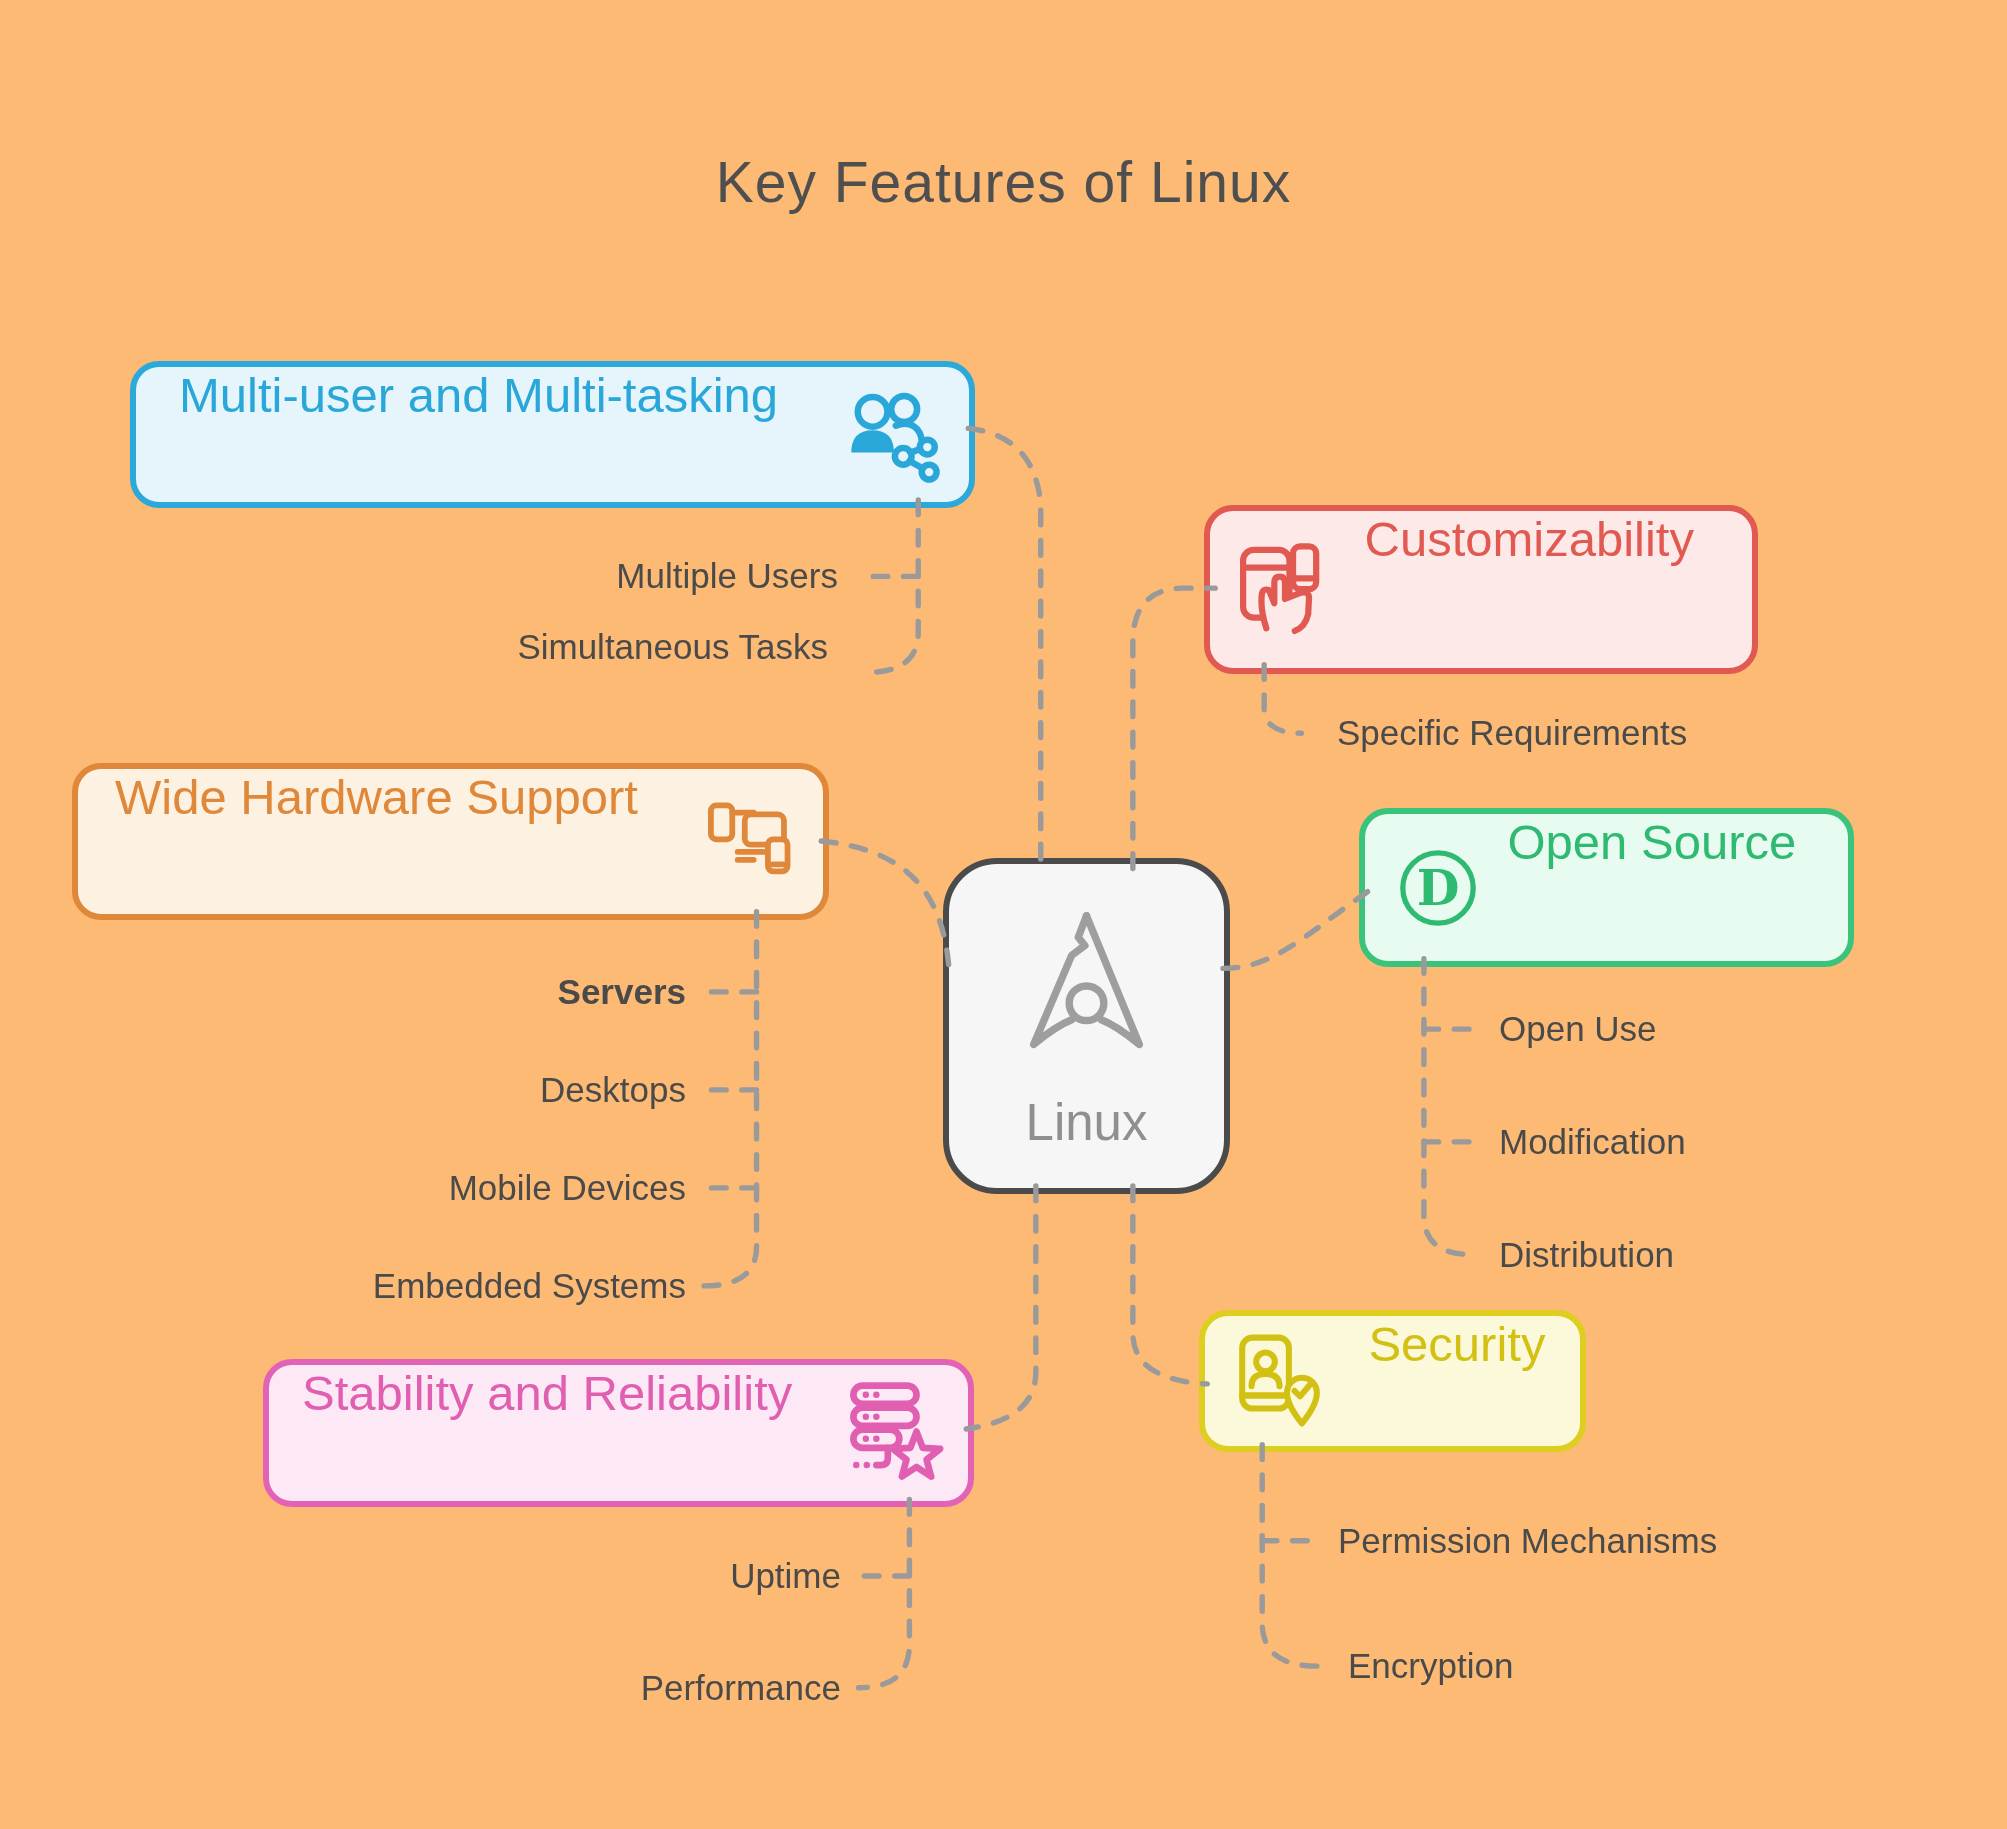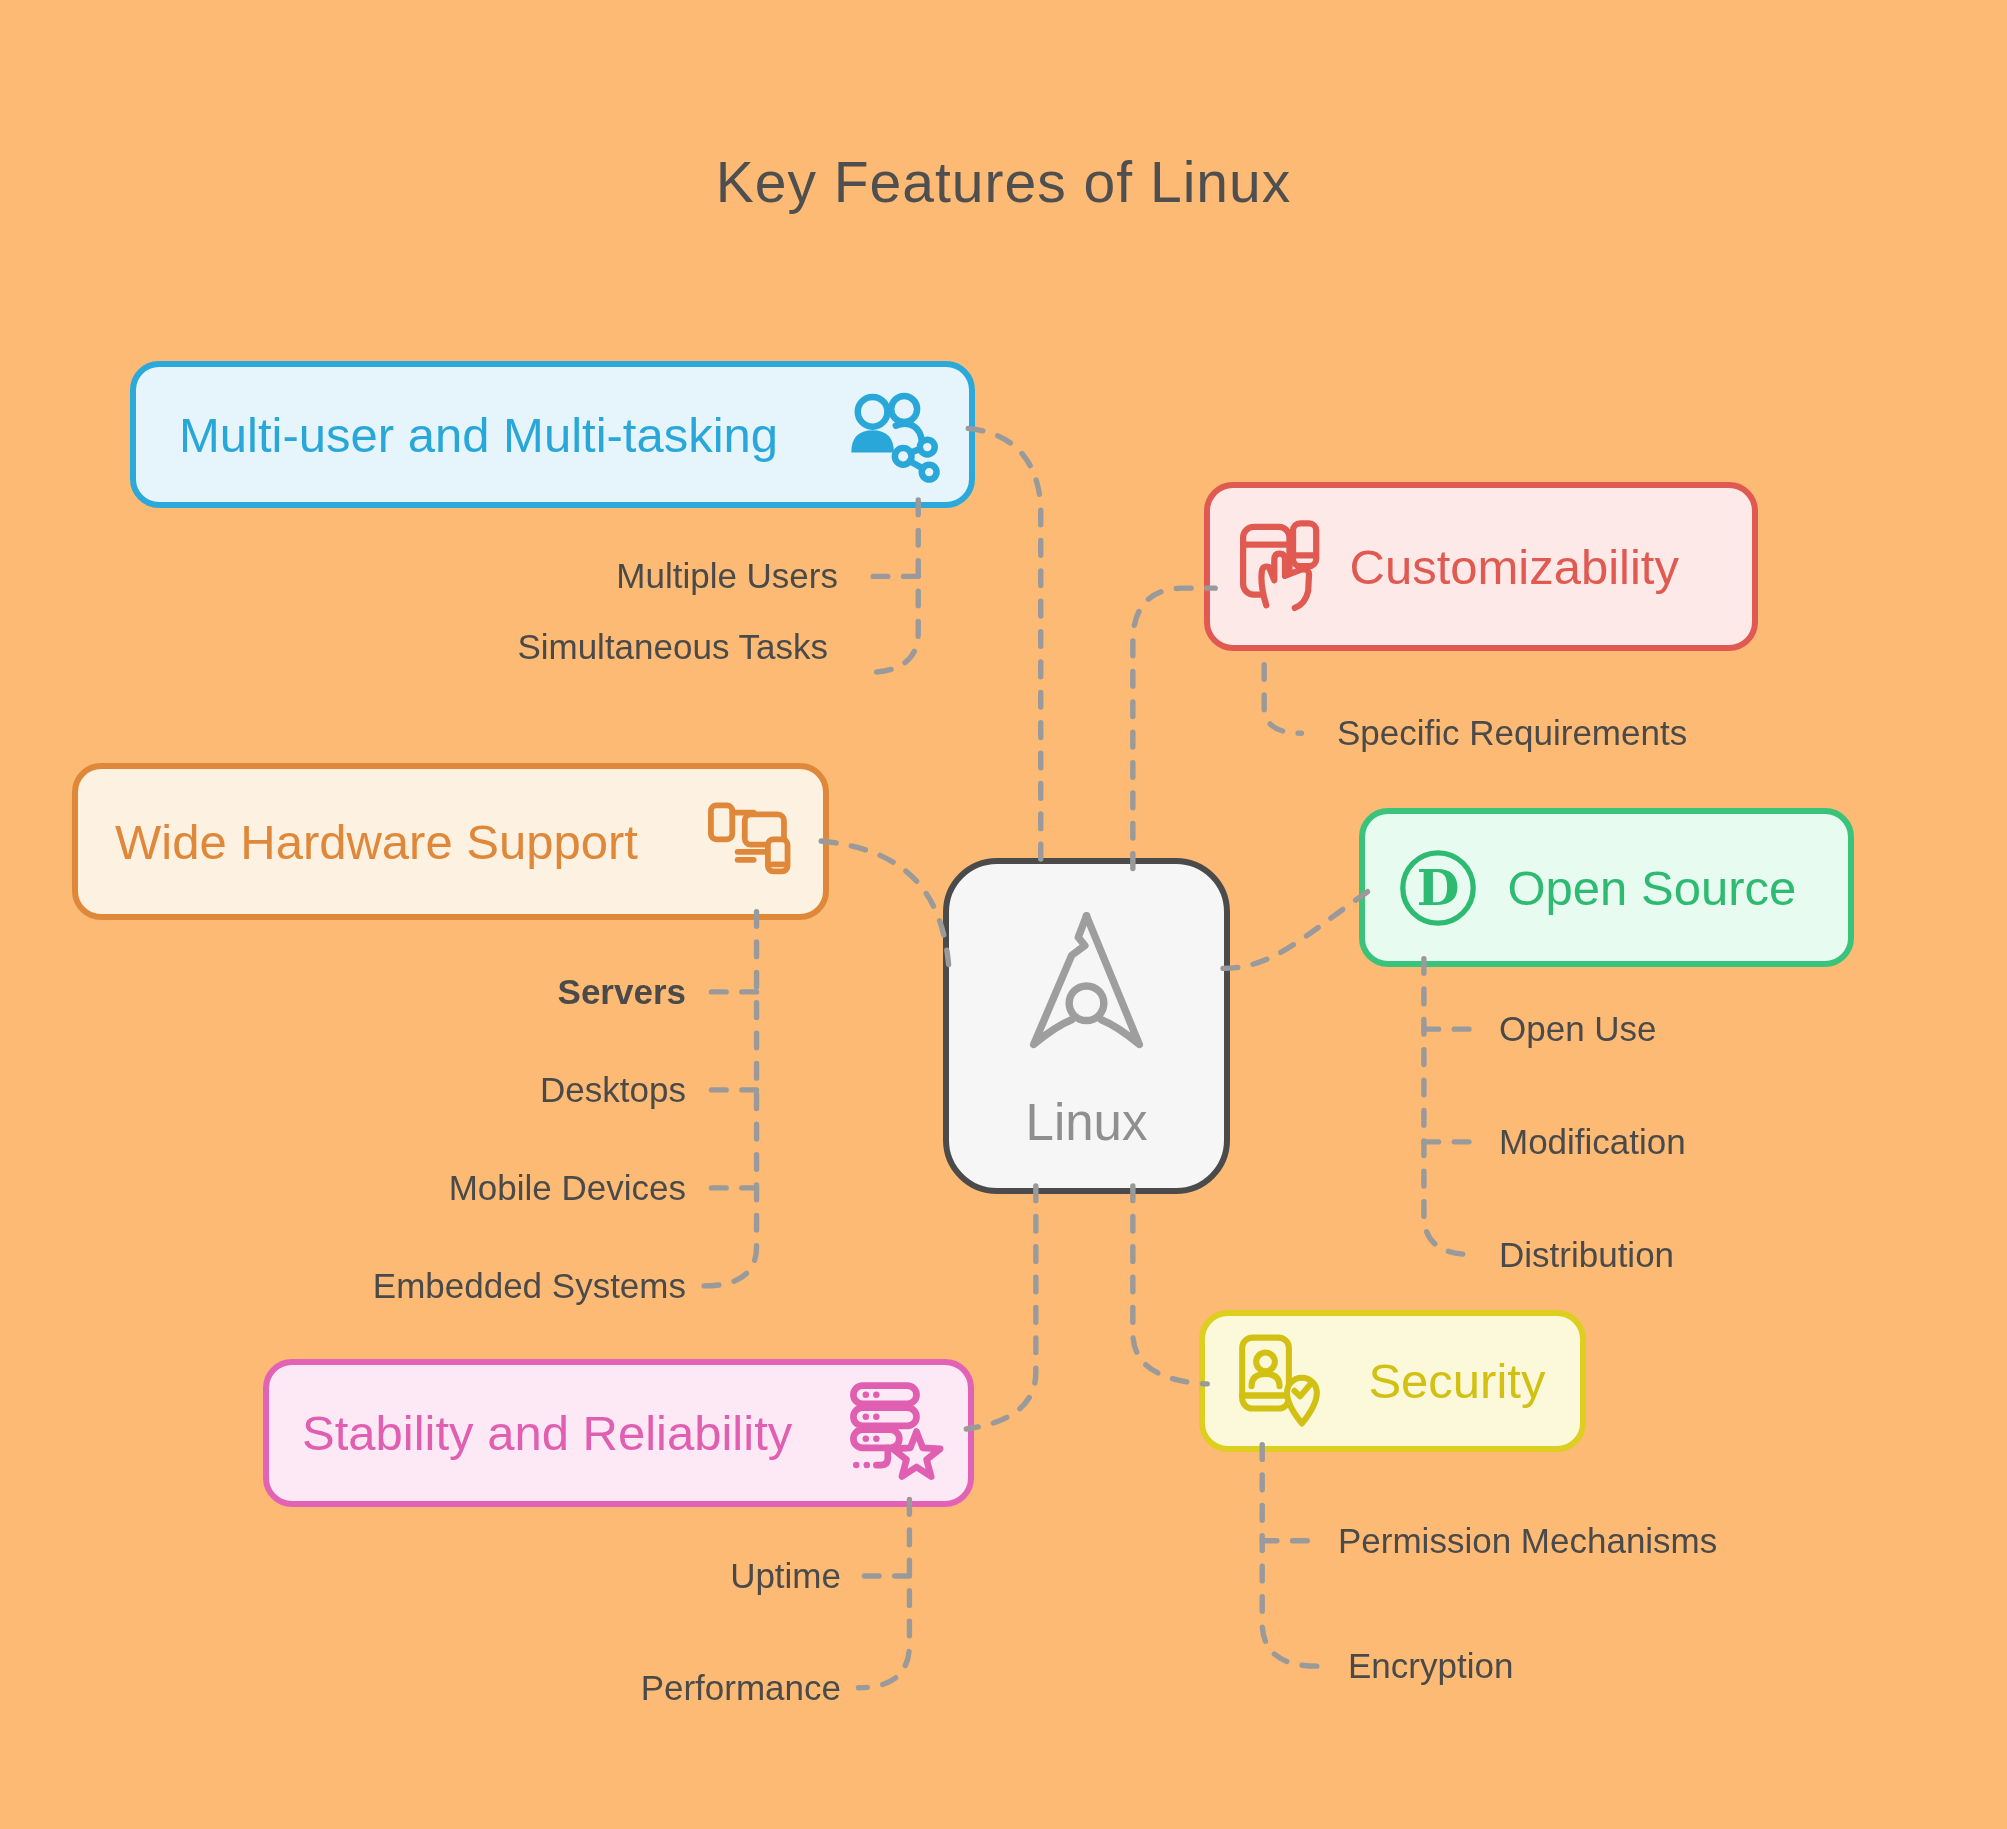--- a/index.html
+++ b/index.html
@@ -1,28 +1,28 @@
 <!DOCTYPE html>
 <html><head>
 <meta charset="utf-8">
 <style>
   html,body{margin:0;padding:0;background:#000;}
   #canvas{position:relative;width:2007px;height:1830px;background:#fdba74;overflow:hidden;
           font-family:"Liberation Sans", sans-serif;}
   .title{position:absolute;left:0;top:149px;width:100%;text-align:center;
          font-size:57px;font-weight:500;color:#4f4f4f;letter-spacing:1px;}
-  .feature-box{position:absolute;display:flex;align-items:center;box-sizing:border-box;
+  .feature-box{position:absolute;display:flex;box-sizing:border-box;
                border-radius:29px;border:6.9px solid;z-index:1;}
   .flabel{font-size:49px;font-weight:500;white-space:nowrap;}
   .ficon{flex:0 0 auto;display:flex;align-items:center;}
   .box-blue{left:130px;top:361px;width:845px;height:147px;background:#e6f5fc;border-color:#2aa9da;
             padding:0 25.5px 0 43px;justify-content:space-between;}
   .box-blue .flabel{color:#2aa7d9;}
-  .box-red{left:1204px;top:482px;width:554px;height:169px;background:#fdeae8;border-color:#e05a52;
-           padding:0 19.6px 0 25.5px;gap:16px;}
+  .box-red{left:1204px;top:505px;width:554px;height:169px;background:#fdeae8;border-color:#e05a52;
+           padding:0 19.6px 0 25.5px;gap:31px;}
   .box-red .flabel{color:#e05a52;}
   .box-orange{left:72px;top:763px;width:757px;height:157px;background:#fdf1e2;border-color:#e0883a;
               padding:0 23.5px 0 37px;justify-content:space-between;}
   .box-orange .flabel{color:#e0883a;}
   .box-green{left:1359px;top:808px;width:495px;height:159px;background:#e7fbf0;border-color:#3ac47b;
              padding:0 19.6px 0 29px;gap:25.5px;}
   .box-green .flabel{color:#2eba71;}
   .box-pink{left:263px;top:1359px;width:711px;height:148px;background:#fce9f5;border-color:#e263b5;
             padding:0 17.6px 0 33px;justify-content:space-between;}
   .box-pink .flabel{color:#e05fb0;}

